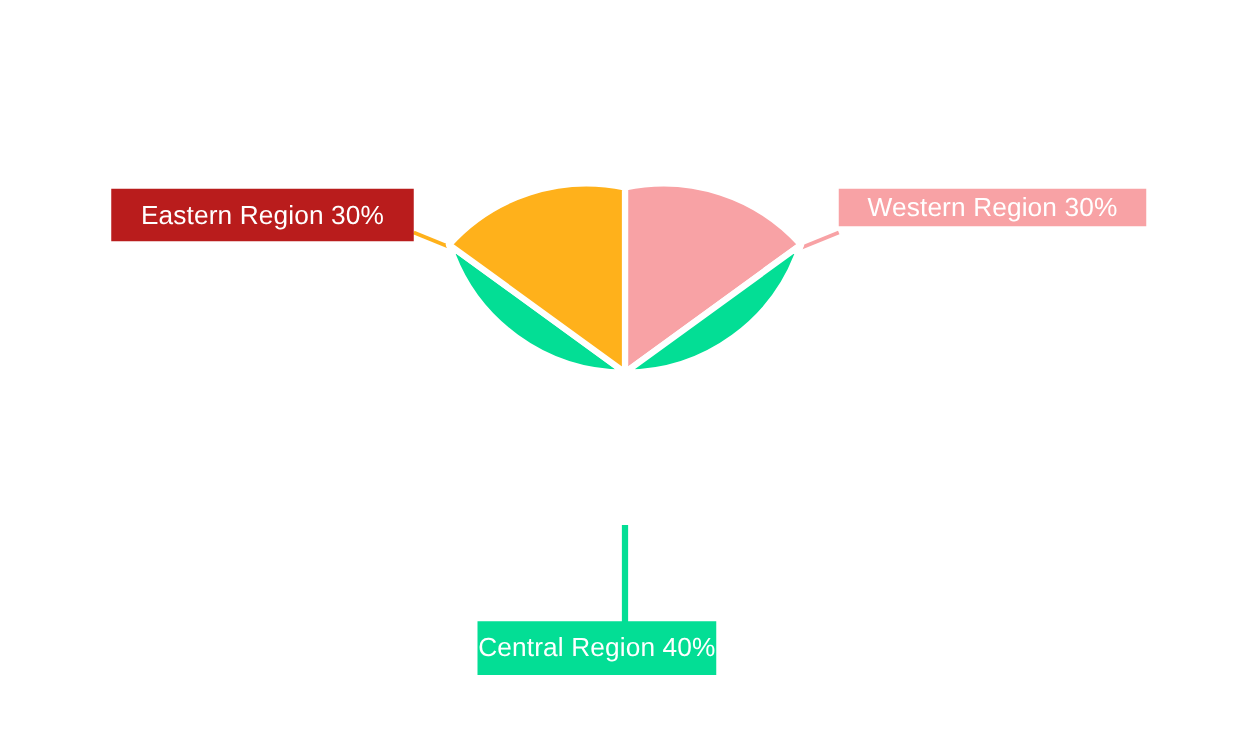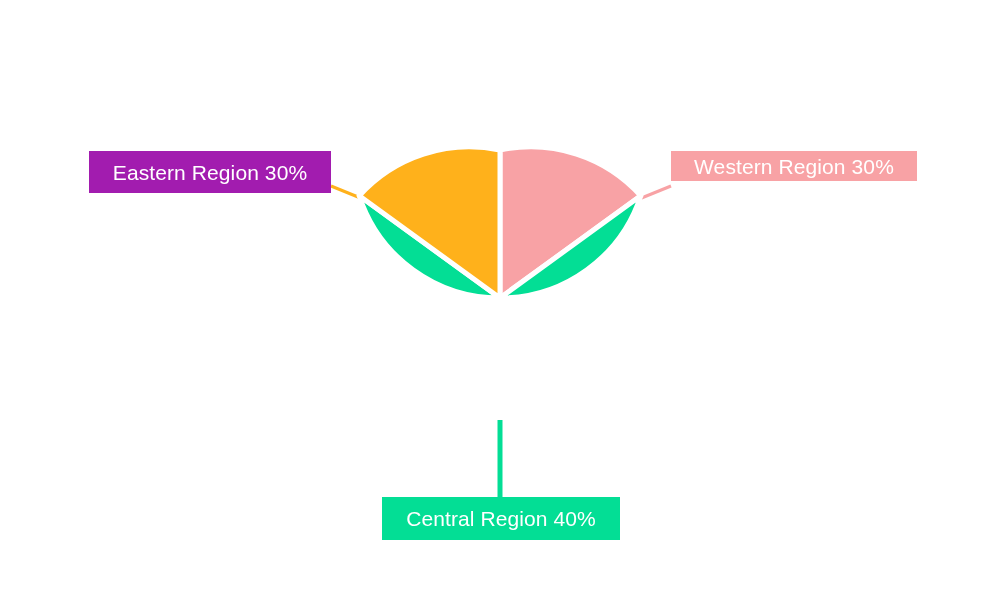--- a/index.html
+++ b/index.html
@@ -50,21 +50,21 @@
   #label-western {
     left: 671px;
     top: 151px;
     width: 246px;
     height: 30px;
     justify-content: center;
   }
   #label-central {
     left: 382px;
     top: 497px;
-    width: 238px;
+    width: 191px;
     height: 43px;
     justify-content: center;
   }
 </style>
 </head>
 <body>
 
 <div id="chart-root">
 
   <svg id="pie-svg" viewBox="0 0 1000 600">
@@ -76,19 +76,19 @@
     <g>
 
       <path d="M 500 298 L 500 150 A 148 148 0 0 1 640.76 195.74 Z" fill="#F8A2A5" stroke="#FFFFFF" stroke-width="5" stroke-linejoin="round"></path>
 
       <path d="M 500 298 L 640.76 195.74 A 148 148 0 0 1 359.24 195.74 Z" fill="#03DE95" stroke="#FFFFFF" stroke-width="5" stroke-linejoin="round"></path>
 
       <path d="M 500 298 L 359.24 195.74 A 148 148 0 0 1 500 150 Z" fill="#FFB11B" stroke="#FFFFFF" stroke-width="5" stroke-linejoin="round"></path>
     </g>
   </svg>
 
-  <div class="callout-label" id="label-eastern" style="background:#a21caf;">Eastern Region 30%</div>
+  <div class="callout-label" id="label-eastern" style="background:#b91c1c;">Eastern Region 30%</div>
 
   <div class="callout-label" id="label-western" style="background:#F8A2A5;">Western Region 30%</div>
 
   <div class="callout-label" id="label-central" style="background:#03DE95;">Central Region 40%</div>
 
 </div>
 
 </body></html>

